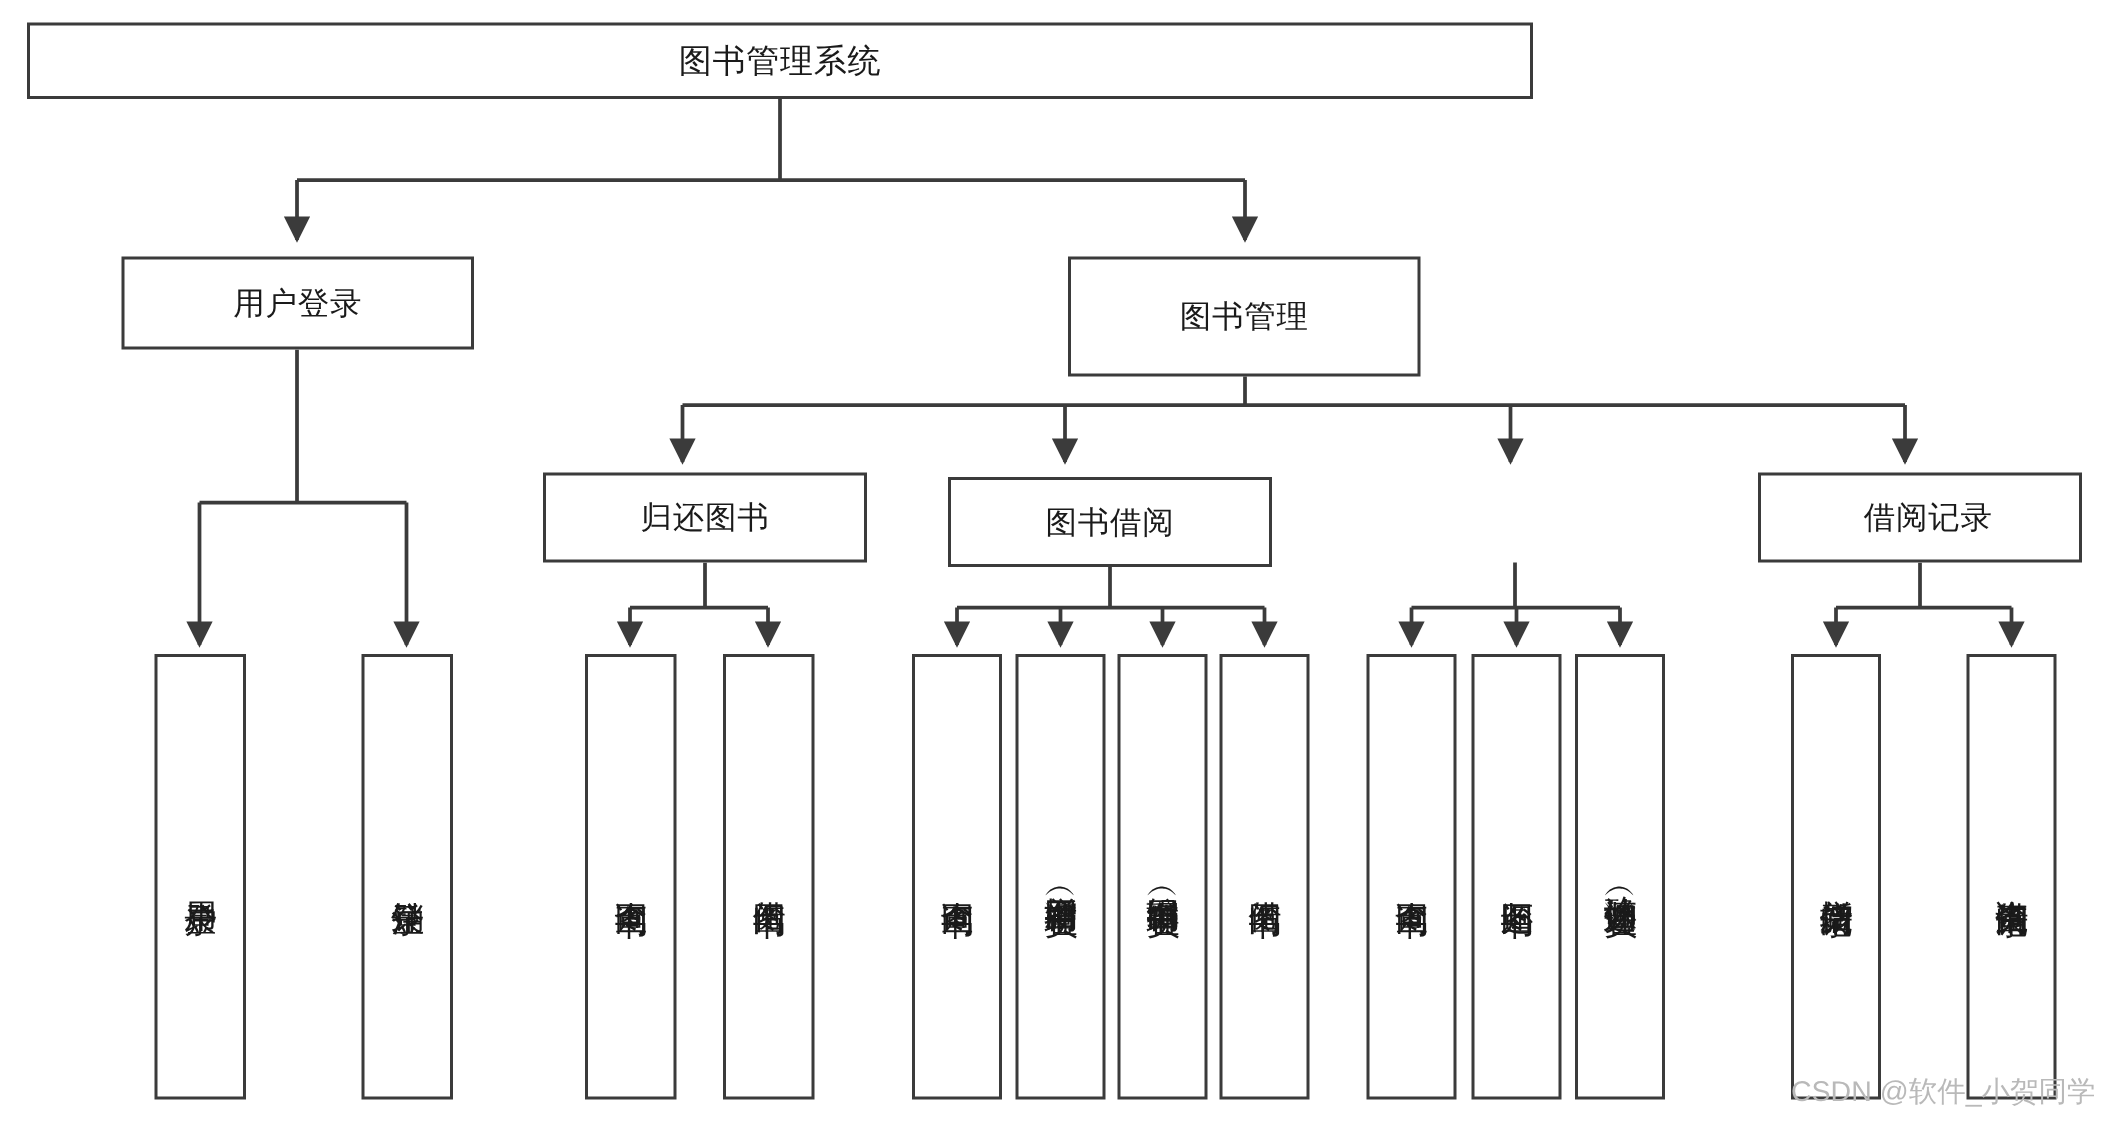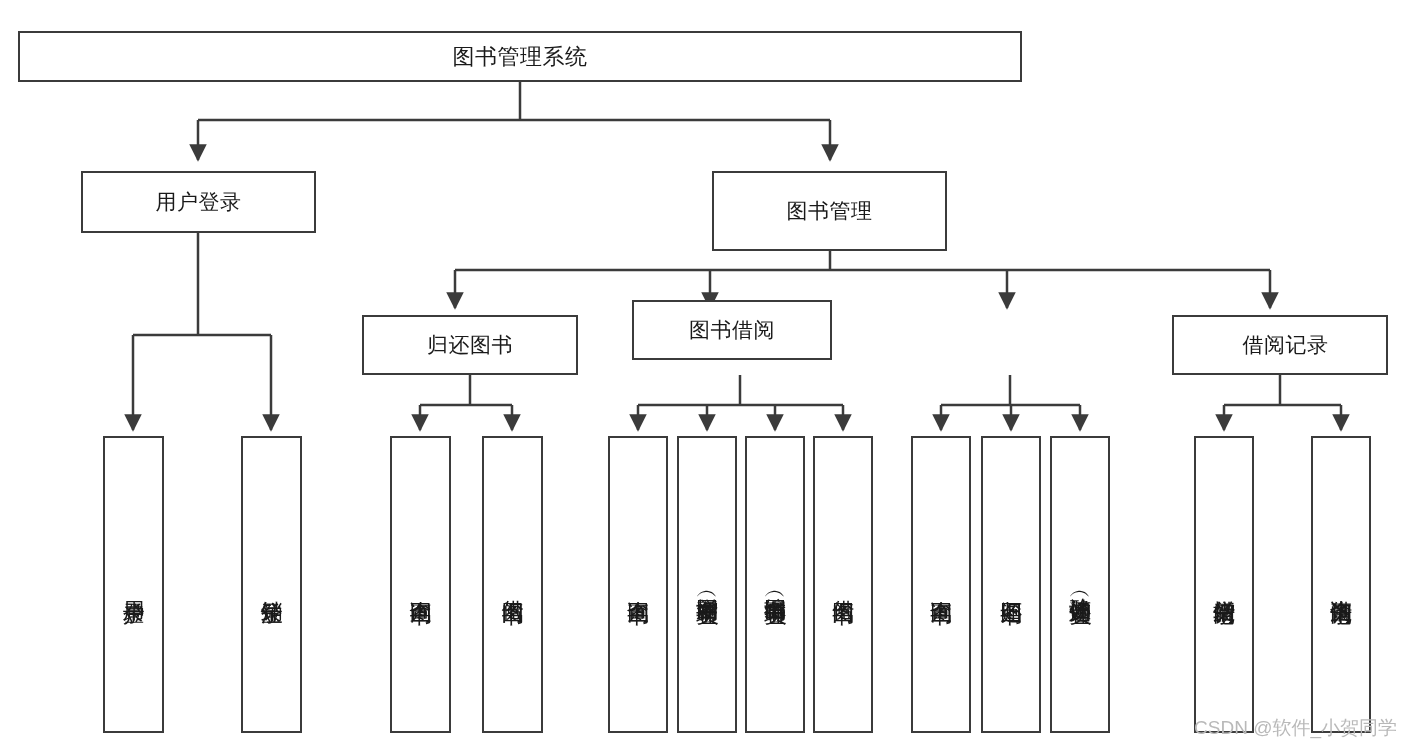--- a/index.html
+++ b/index.html
@@ -119,37 +119,37 @@
       <path d="M 1011 405 L 1011 430" marker-end="url(#arrow)"></path>
       <path d="M 1080 405 L 1080 430" marker-end="url(#arrow)"></path>
 
       <path d="M 1280 375 L 1280 405"></path>
       <path d="M 1224 405 L 1341 405"></path>
       <path d="M 1224 405 L 1224 430" marker-end="url(#arrow)"></path>
       <path d="M 1341 405 L 1341 430" marker-end="url(#arrow)"></path>
     </g>
   </svg>
 
-  <div class="node horizontal root" style="left:18px; top:15px; width:1004px; height:51px;margin-top:16px;">
+  <div class="node horizontal root" style="left:18px; top:15px; width:1004px; height:51px;">
     <span class="label">图书管理系统</span>
   </div>
 
   <div class="node horizontal" style="left:81px; top:171px; width:235px; height:62px;">
     <span class="label">用户登录</span>
   </div>
 
   <div class="node horizontal" style="left:712px; top:171px; width:235px; height:80px;">
     <span class="label">图书管理</span>
   </div>
 
   <div class="node horizontal" style="left:362px; top:315px; width:216px; height:60px;">
     <span class="label">归还图书</span>
   </div>
 
-  <div class="node horizontal" style="left:632px; top:300px; width:200px; height:60px;">
+  <div class="node horizontal" style="left:632px; top:318px; width:216px; height:60px;">
     <span class="label">图书借阅</span>
   </div>
 
 
   <div class="node horizontal" style="left:1172px; top:315px; width:216px; height:60px;padding-left:11px;">
     <span class="label">借阅记录</span>
   </div>
 
   <div class="node vertical" style="left:103px; top:436px; width:61px; height:297px;">
     <span class="label">用户登录</span>

